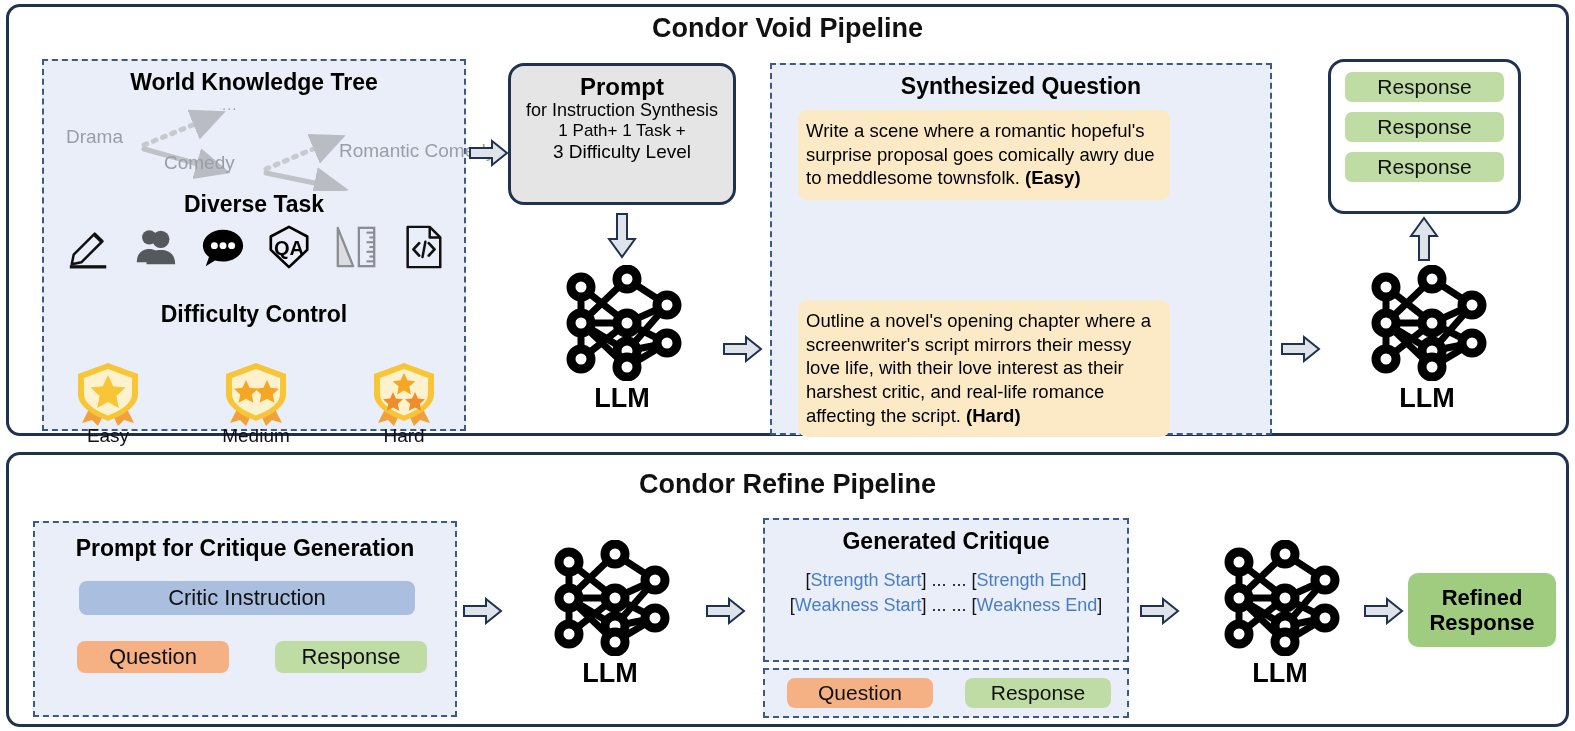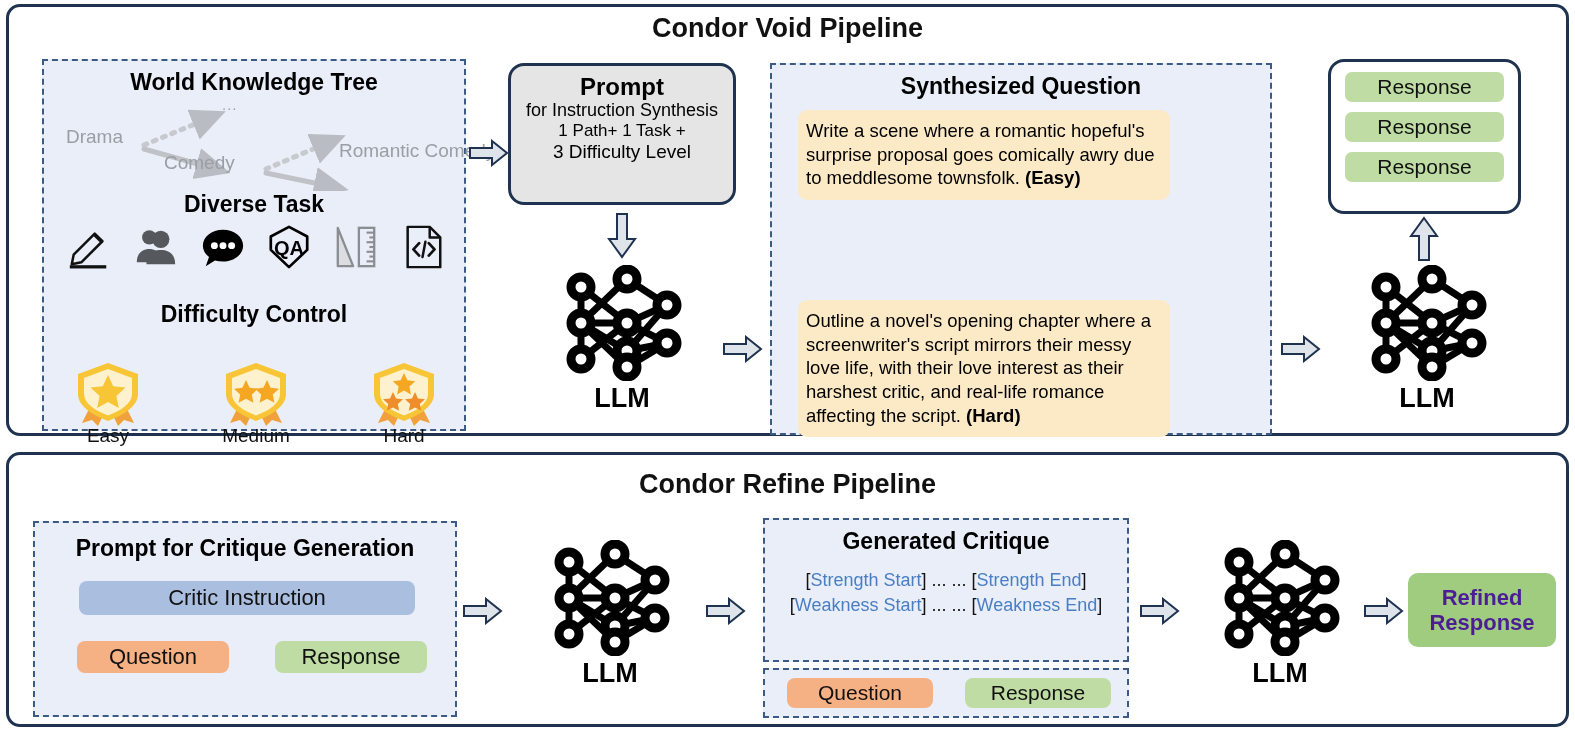--- a/index.html
+++ b/index.html
@@ -158,21 +158,21 @@
     position:absolute;left:200px;top:8px;width:146px;
     background:#bfdca4;border-radius:8px;text-align:center;
     font-size:21px;color:#111;padding:3px 0;
   }
 
   
   #refined-box{
     position:absolute;left:1408px;top:573px;width:148px;height:74px;
     background:#9fcc7f;border-radius:10px;
     display:flex;align-items:center;justify-content:center;
-    text-align:center;font-weight:bold;font-size:22px;line-height:1.15;color:#4c1d95;
+    text-align:center;font-weight:bold;font-size:22px;line-height:1.15;color:#000000;
   }
 
   
   .arrow{position:absolute;}
 </style>
 </head>
 <body>
 
 <div class="panel" id="panel-top">
   <div class="panel-title" id="title-top">Condor Void Pipeline</div>

